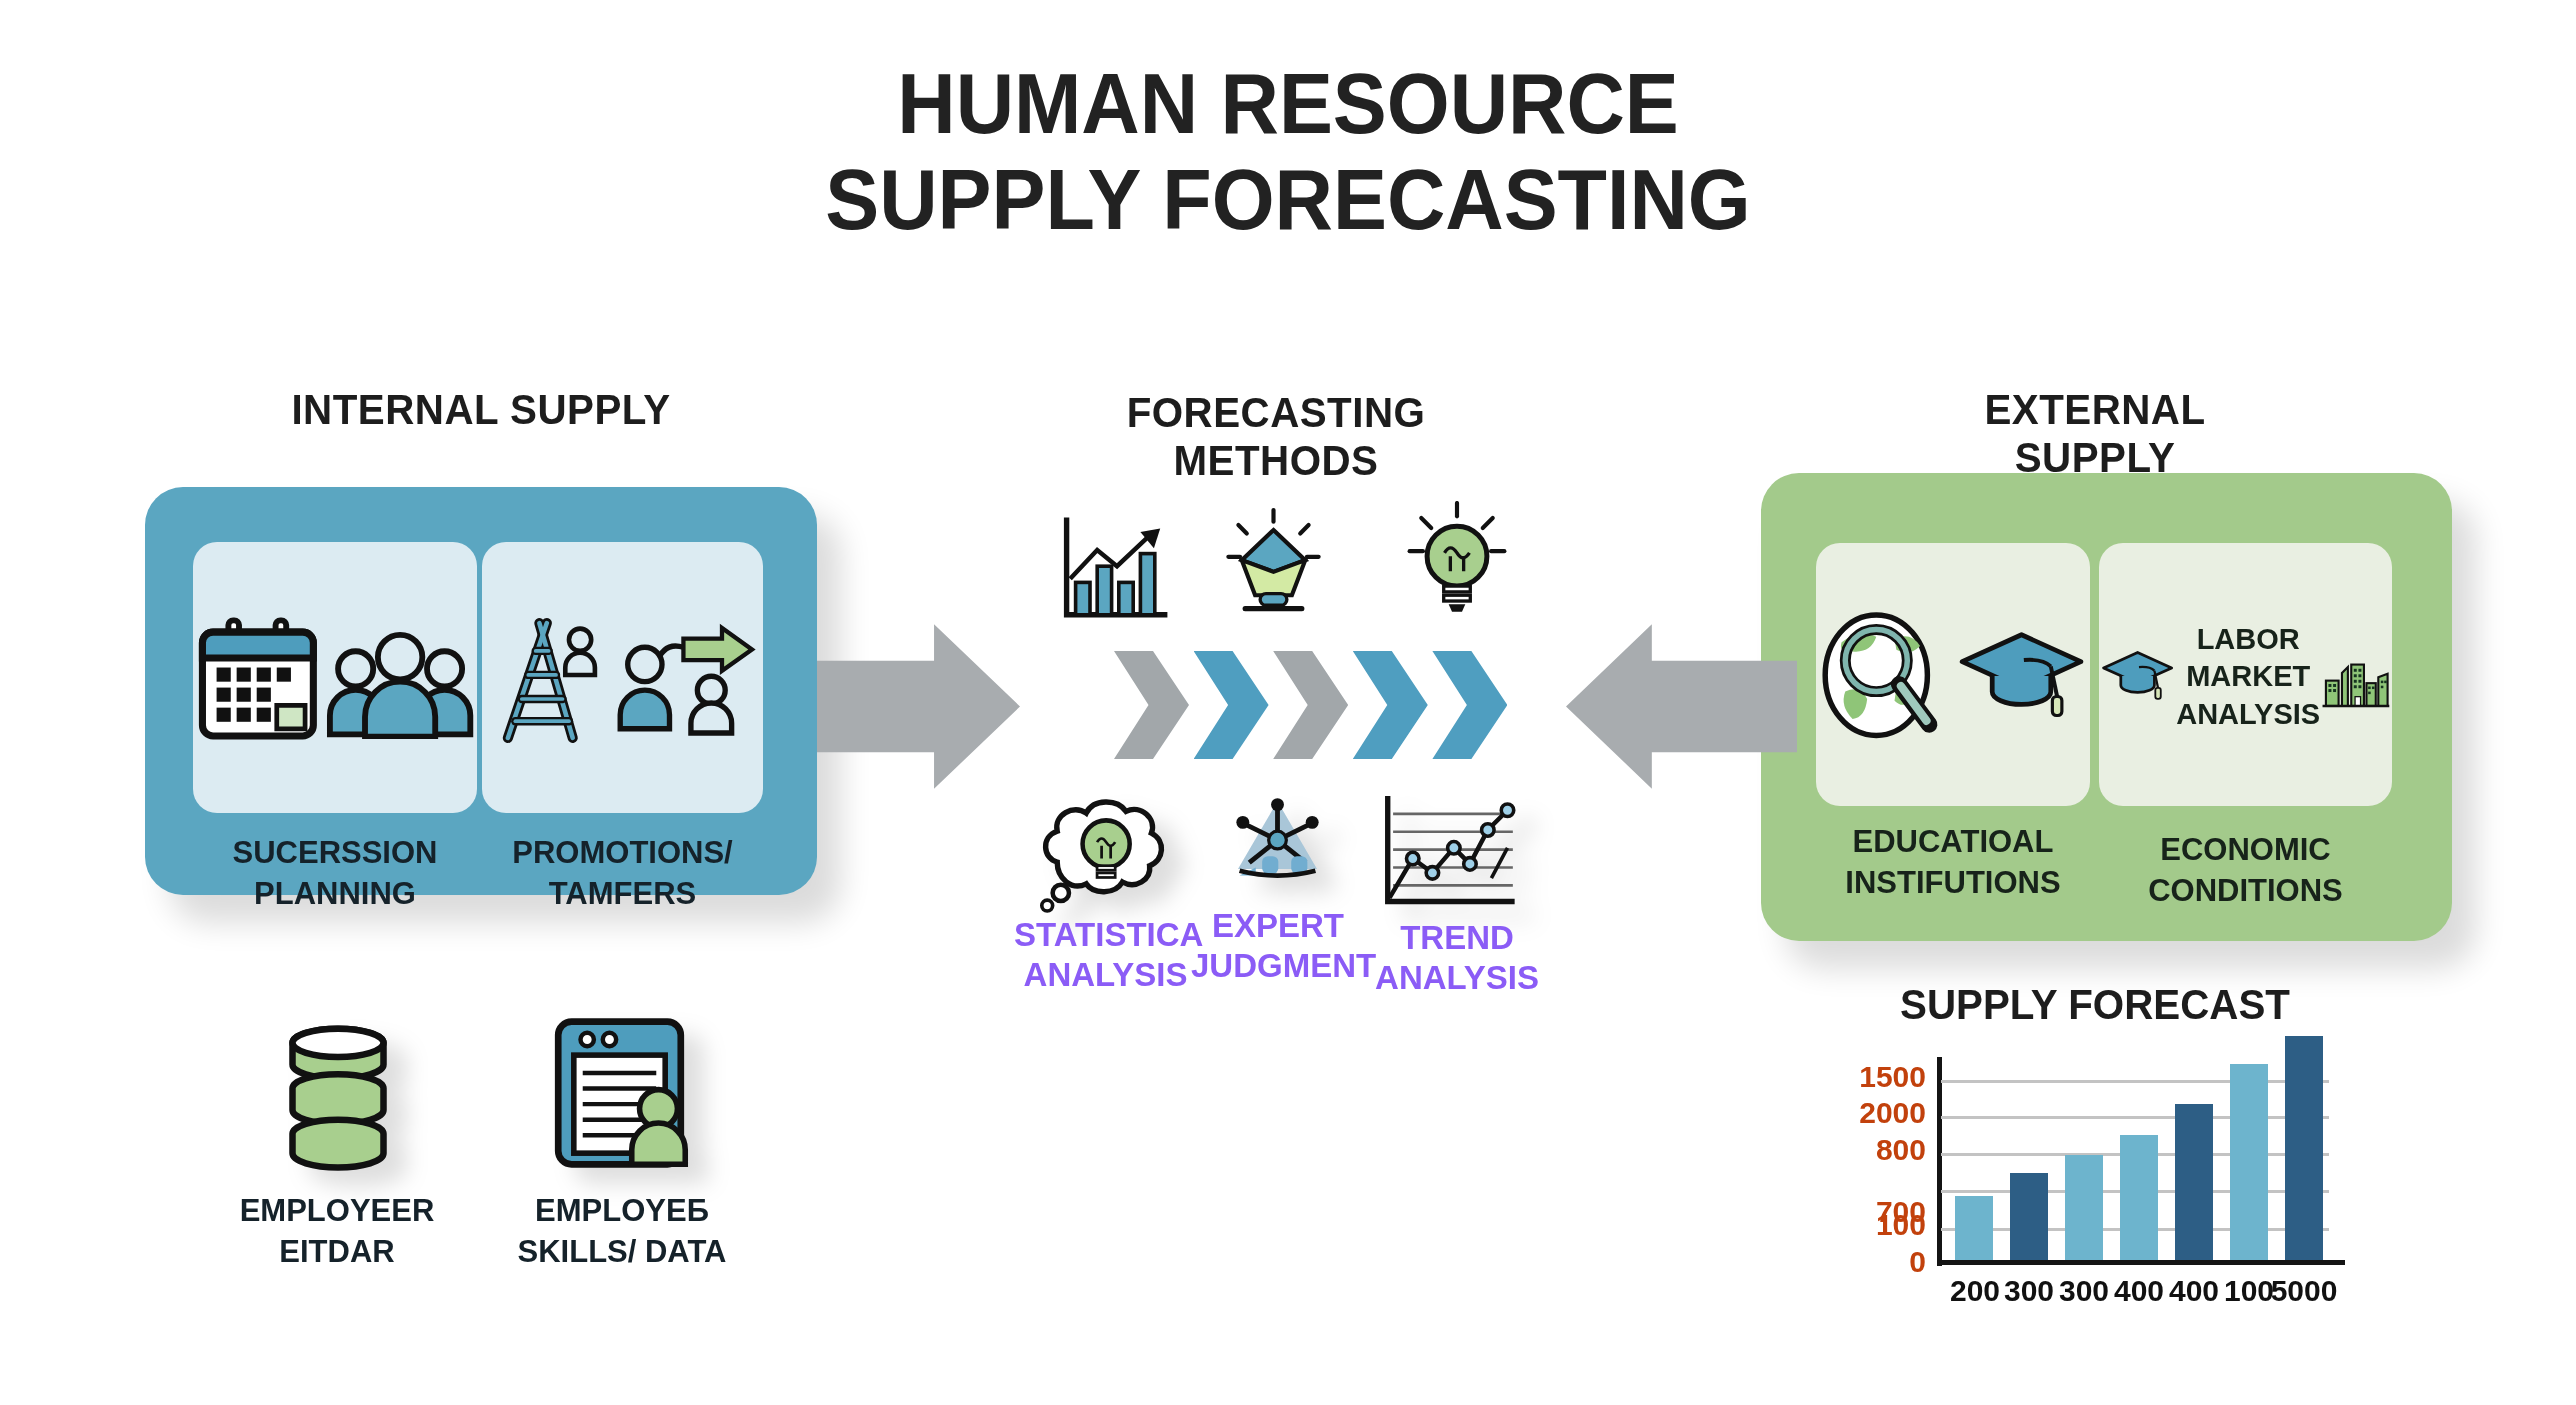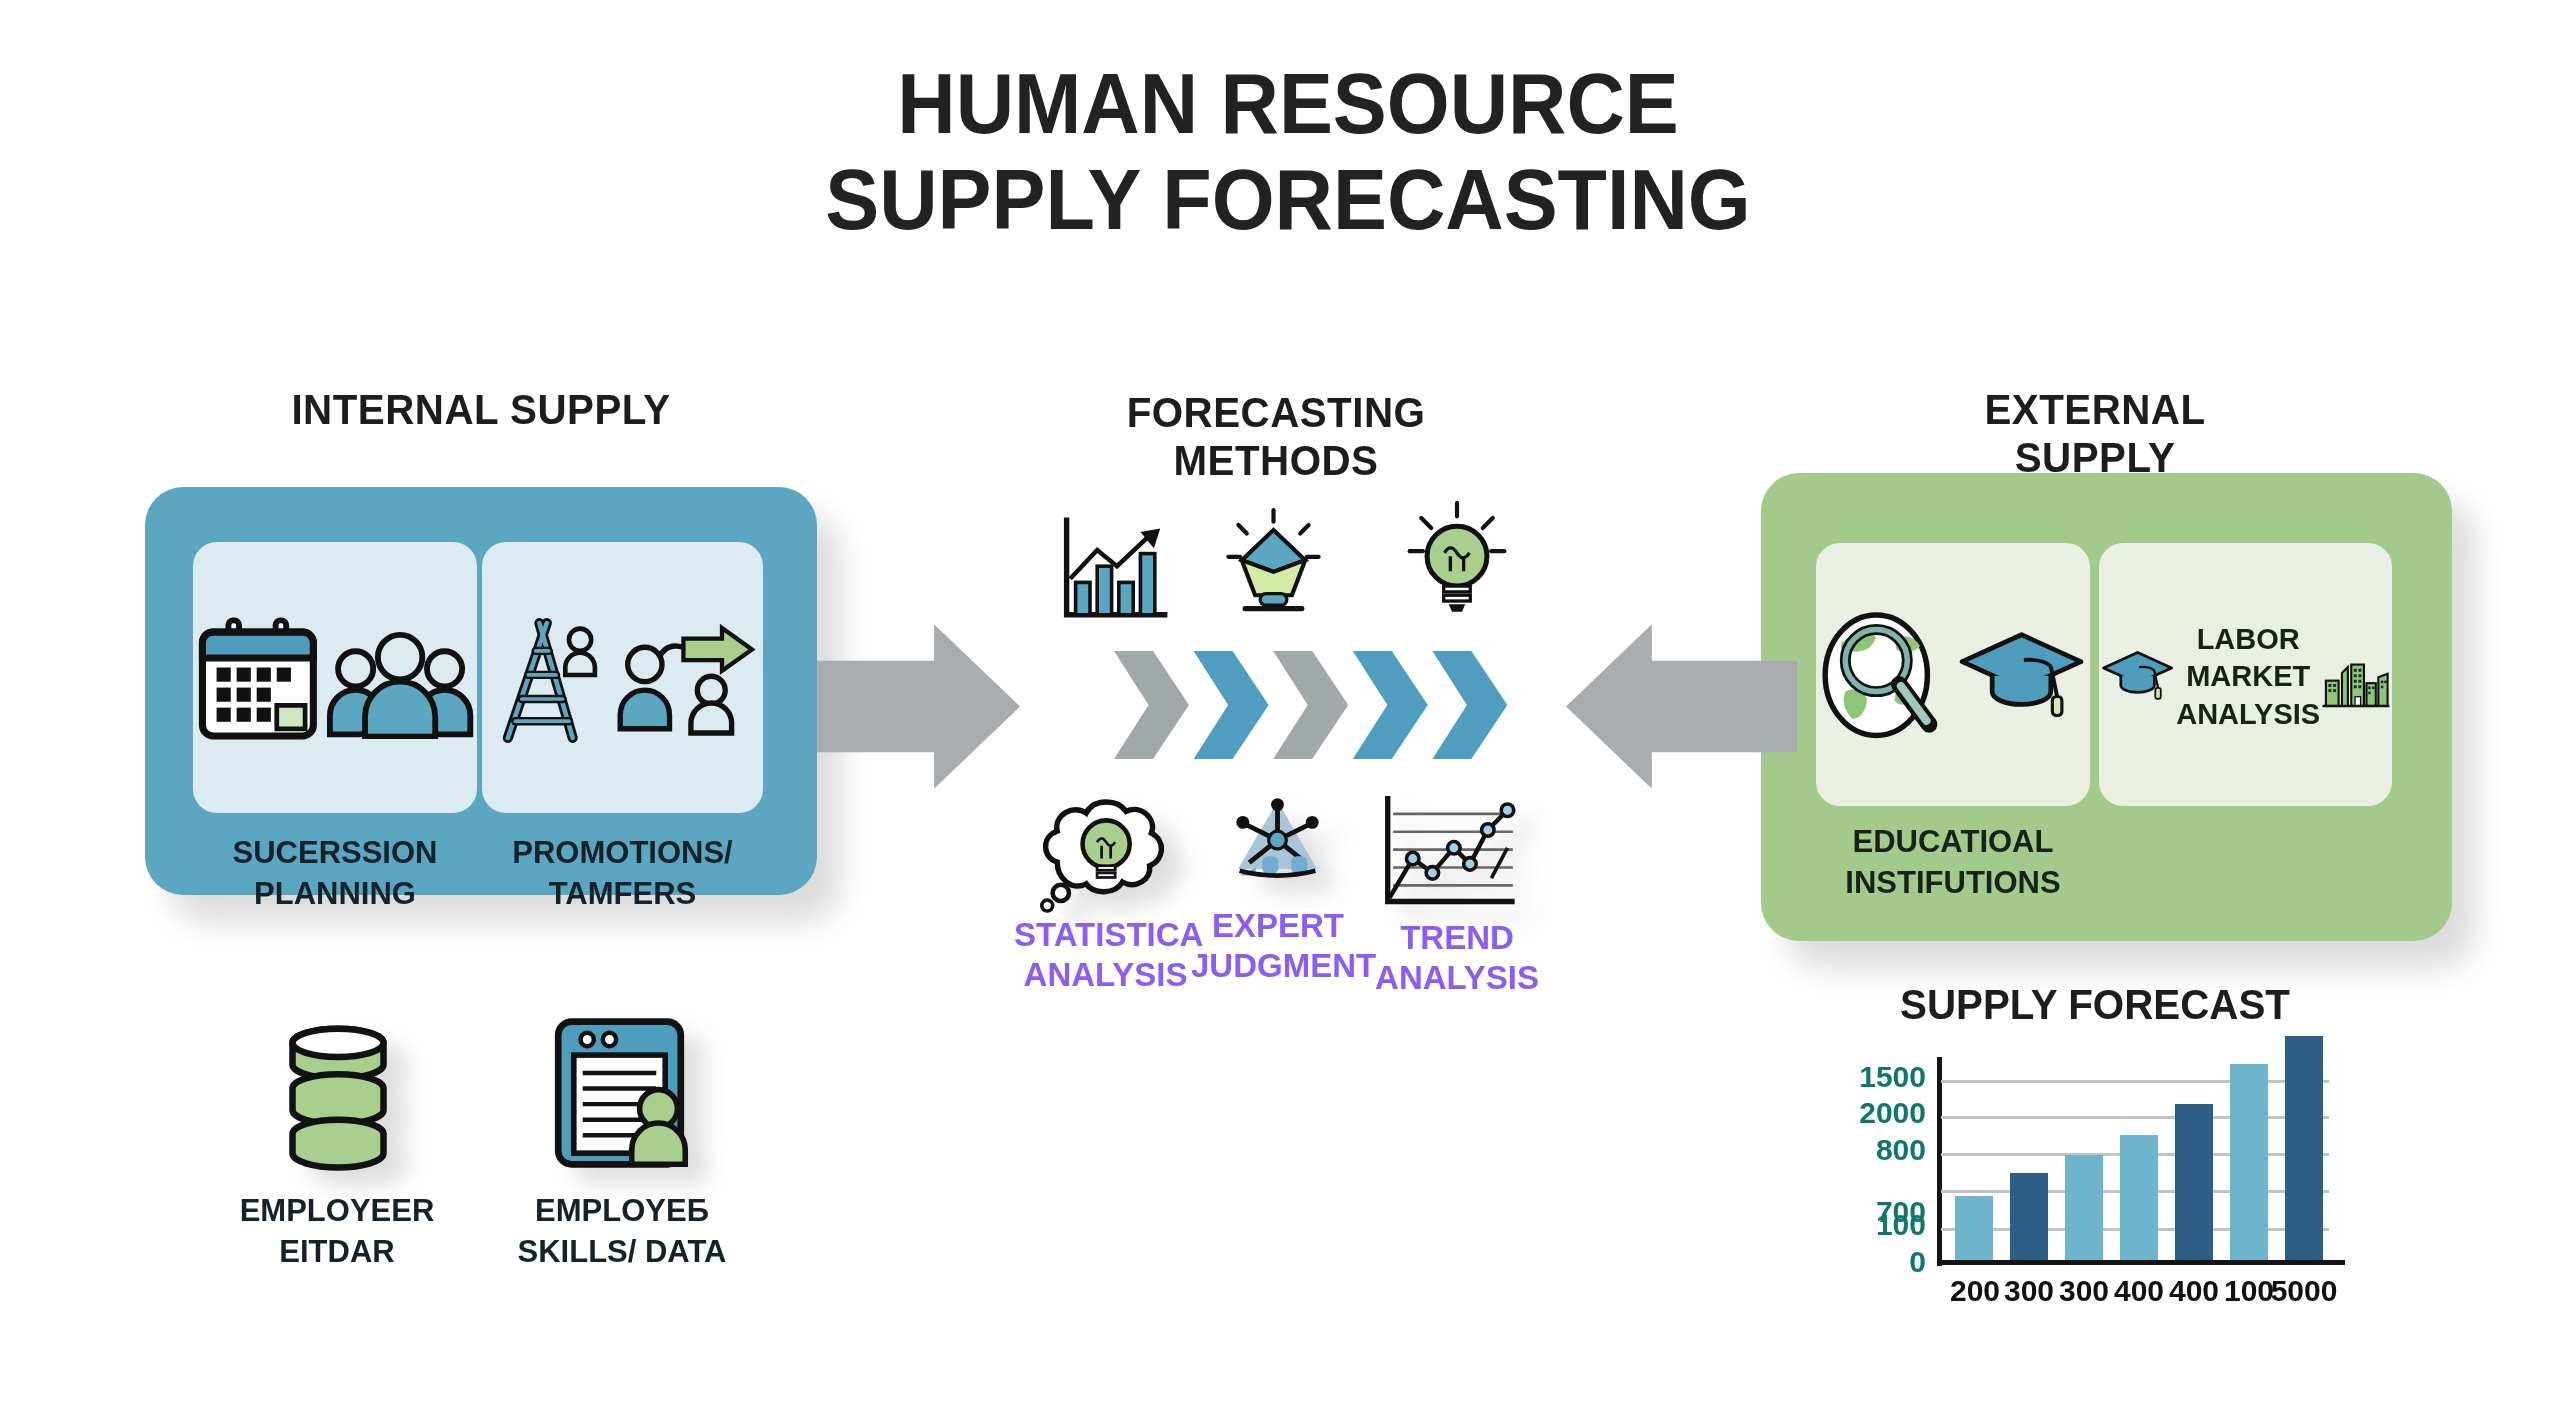--- a/index.html
+++ b/index.html
@@ -22,21 +22,21 @@
          padding:18.3px 0 12.8px 0;box-sizing:border-box;}
   .icon-shadow{filter:drop-shadow(20px 16.5px 11px rgba(0,0,0,.13));}
   .chev{width:75px;height:108px;clip-path:polygon(0% 0%,52% 0%,100% 50%,52% 100%,0% 100%,46% 50%);}
   .chev-row{display:flex;flex-direction:row;gap:4.6px;}
   
   #chart{position:absolute;}
   .axis-y{position:absolute;left:0;top:23px;width:4.6px;height:209px;background:#141414;}
   .axis-x{position:absolute;left:0;bottom:0;width:408px;height:4.6px;background:#141414;}
   .gridline{position:absolute;left:3.7px;width:388px;height:2.7px;background:#c3c3c3;}
   .bar{position:absolute;bottom:4.6px;}
-  .ylab{position:absolute;width:84px;text-align:right;font-size:30px;font-weight:700;color:#0f766e;}
+  .ylab{position:absolute;width:84px;text-align:right;font-size:30px;font-weight:700;color:#c2410c;}
   .xlab{position:absolute;transform:translateX(-50%);font-size:30px;font-weight:700;color:#111;}
 </style>
 </head>
 <body>
 
 <div class="abs ctr" style="left:0;top:55px;width:2576px;">
   <div class="main-title">HUMAN RESOURCE</div>
   <div class="main-title">SUPPLY FORECASTING</div>
 </div>
 
@@ -365,20 +365,24 @@
         <rect x="114" y="66" width="6" height="6"></rect>
           <rect x="123" y="66" width="6" height="6"></rect>
           <rect x="114" y="78" width="6" height="6"></rect>
         <rect x="144" y="52" width="6" height="6"></rect>
           <rect x="152" y="52" width="6" height="6"></rect>
           <rect x="144" y="64" width="6" height="6"></rect>
       </g>
       <rect x="83" y="90" width="13" height="22" fill="#fff" stroke="#111" stroke-width="3"></rect>
       <path d="M6,112 H164" stroke="#111" stroke-width="6"></path>
     </svg>
+  </div>
+  <div class="abs ctr cap-g" style="left:338px;top:357px;width:293px;">
+    <div>ECONOMIC</div>
+    <div>CONDITIONS</div>
   </div>
 </div>
 
 <div class="abs ctr" style="left:1848px;top:981px;width:494px;font-size:42px;font-weight:700;transform:scaleX(.96);">SUPPLY FORECAST</div>
 
 <div id="chart" style="left:1937px;top:1034px;width:412px;height:231px;">
   <div class="axis-y"></div>
   <div class="axis-x"></div>
 <div class="gridline" style="top: 46px;"></div>
     <div class="gridline" style="top: 82px;"></div>

